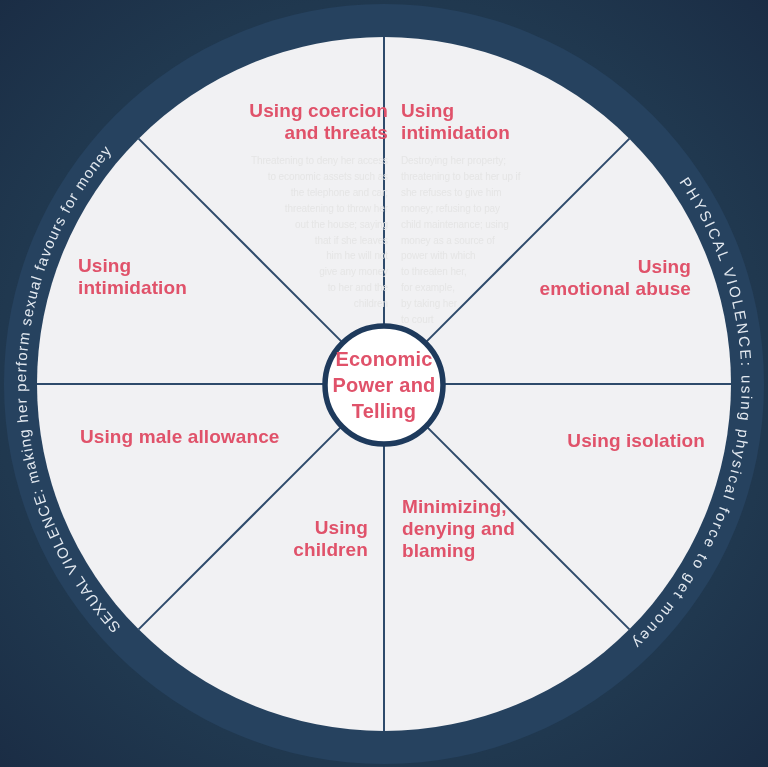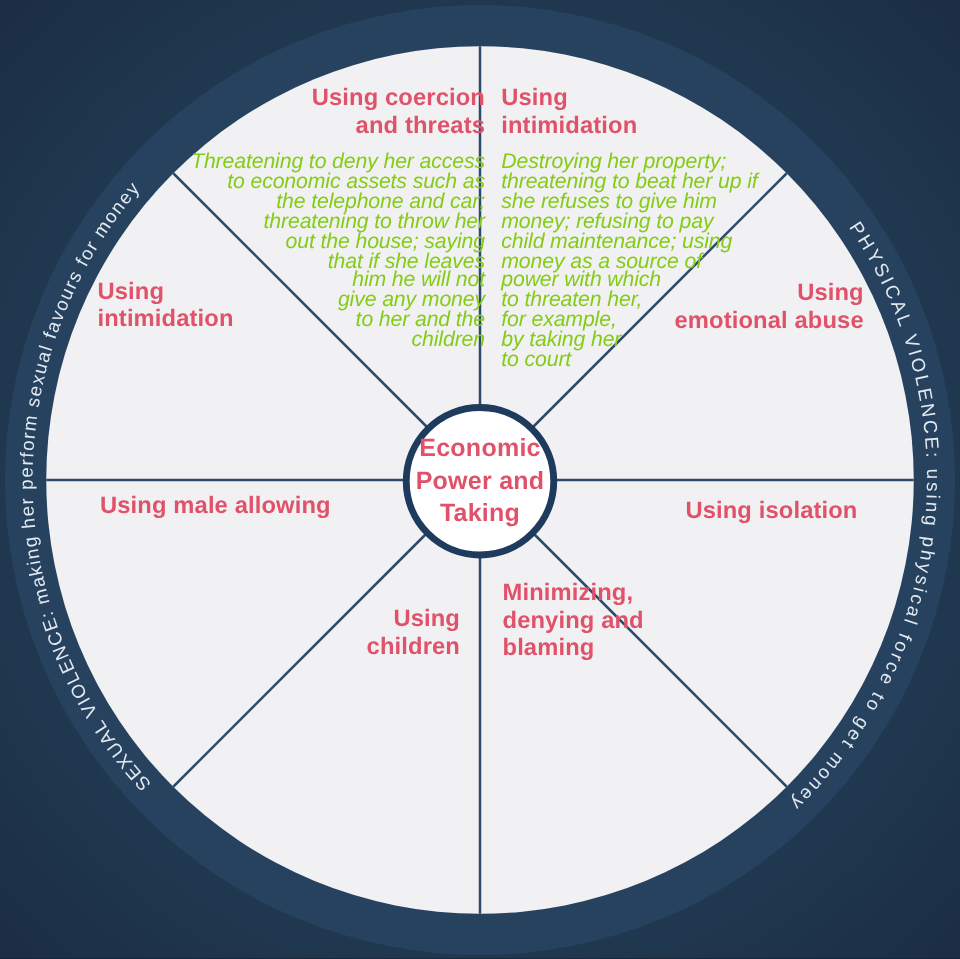--- a/index.html
+++ b/index.html
@@ -2,34 +2,34 @@
 <html><head>
 <meta charset="utf-8">
 <style>
   html,body{margin:0;padding:0;background:#0d1624;}
   .stage{
     position:relative;width:768px;height:767px;overflow:hidden;
     font-family:"Liberation Sans","DejaVu Sans",sans-serif;
     -webkit-font-smoothing:antialiased;
   }
   .stage svg{position:absolute;left:0;top:0;}
-  .seg{position:absolute;z-index:3;}
+  .seg{position:absolute;z-index:3;margin-top:32px;}
   .seg-heading{
     color:#E0526A;font-size:19px;line-height:22px;font-weight:600;
     white-space:pre-line;margin:0 0 9px 0;letter-spacing:.1px;
   }
   .seg-body{
-    color:#84cc16;font-size:17px;line-height:15.9px;font-weight:400;
-    white-space:pre-line;letter-spacing:-.1px;font-style:italic;
+    color:#e5e5e5;font-size:10px;line-height:15.9px;font-weight:400;
+    white-space:pre-line;letter-spacing:-.1px;
   }
   .align-r{text-align:right;}
   .seg-coercion   {right:380px;top:68px;width:260px;}
   .seg-intim-r    {left:401px;top:68px;width:220px;}
   .seg-emotional  {right:77px;top:224px;width:250px;}
-  .seg-isolation  {right:82px;top:398px;width:250px;}
+  .seg-isolation  {right:63px;top:398px;width:250px;}
   .seg-minimizing {left:402px;top:464px;width:220px;}
   .seg-children   {right:400px;top:485px;width:240px;}
   .seg-male       {left:80px;top:394px;width:270px;}
   .seg-intim-l    {left:78px;top:223px;width:280px;}
   .center-label{
     position:absolute;left:384px;top:385px;transform:translate(-50%,-50%);
     width:150px;text-align:center;z-index:4;
     color:#E0526A;font-size:20px;line-height:26px;font-weight:700;
     white-space:pre-line;letter-spacing:.2px;
   }
@@ -127,25 +127,25 @@
 denying and
 blaming</div>
   </div>
 
   <div class="seg seg-children align-r">
     <div class="seg-heading">Using
 children</div>
   </div>
 
   <div class="seg seg-male">
-    <div class="seg-heading">Using male allowing</div>
+    <div class="seg-heading">Using male allowance</div>
   </div>
 
   <div class="seg seg-intim-l">
     <div class="seg-heading">Using
 intimidation</div>
   </div>
 
   <div class="center-label">Economic
 Power and
-Taking</div>
+Telling</div>
 
 </div>
 
 </body></html>

